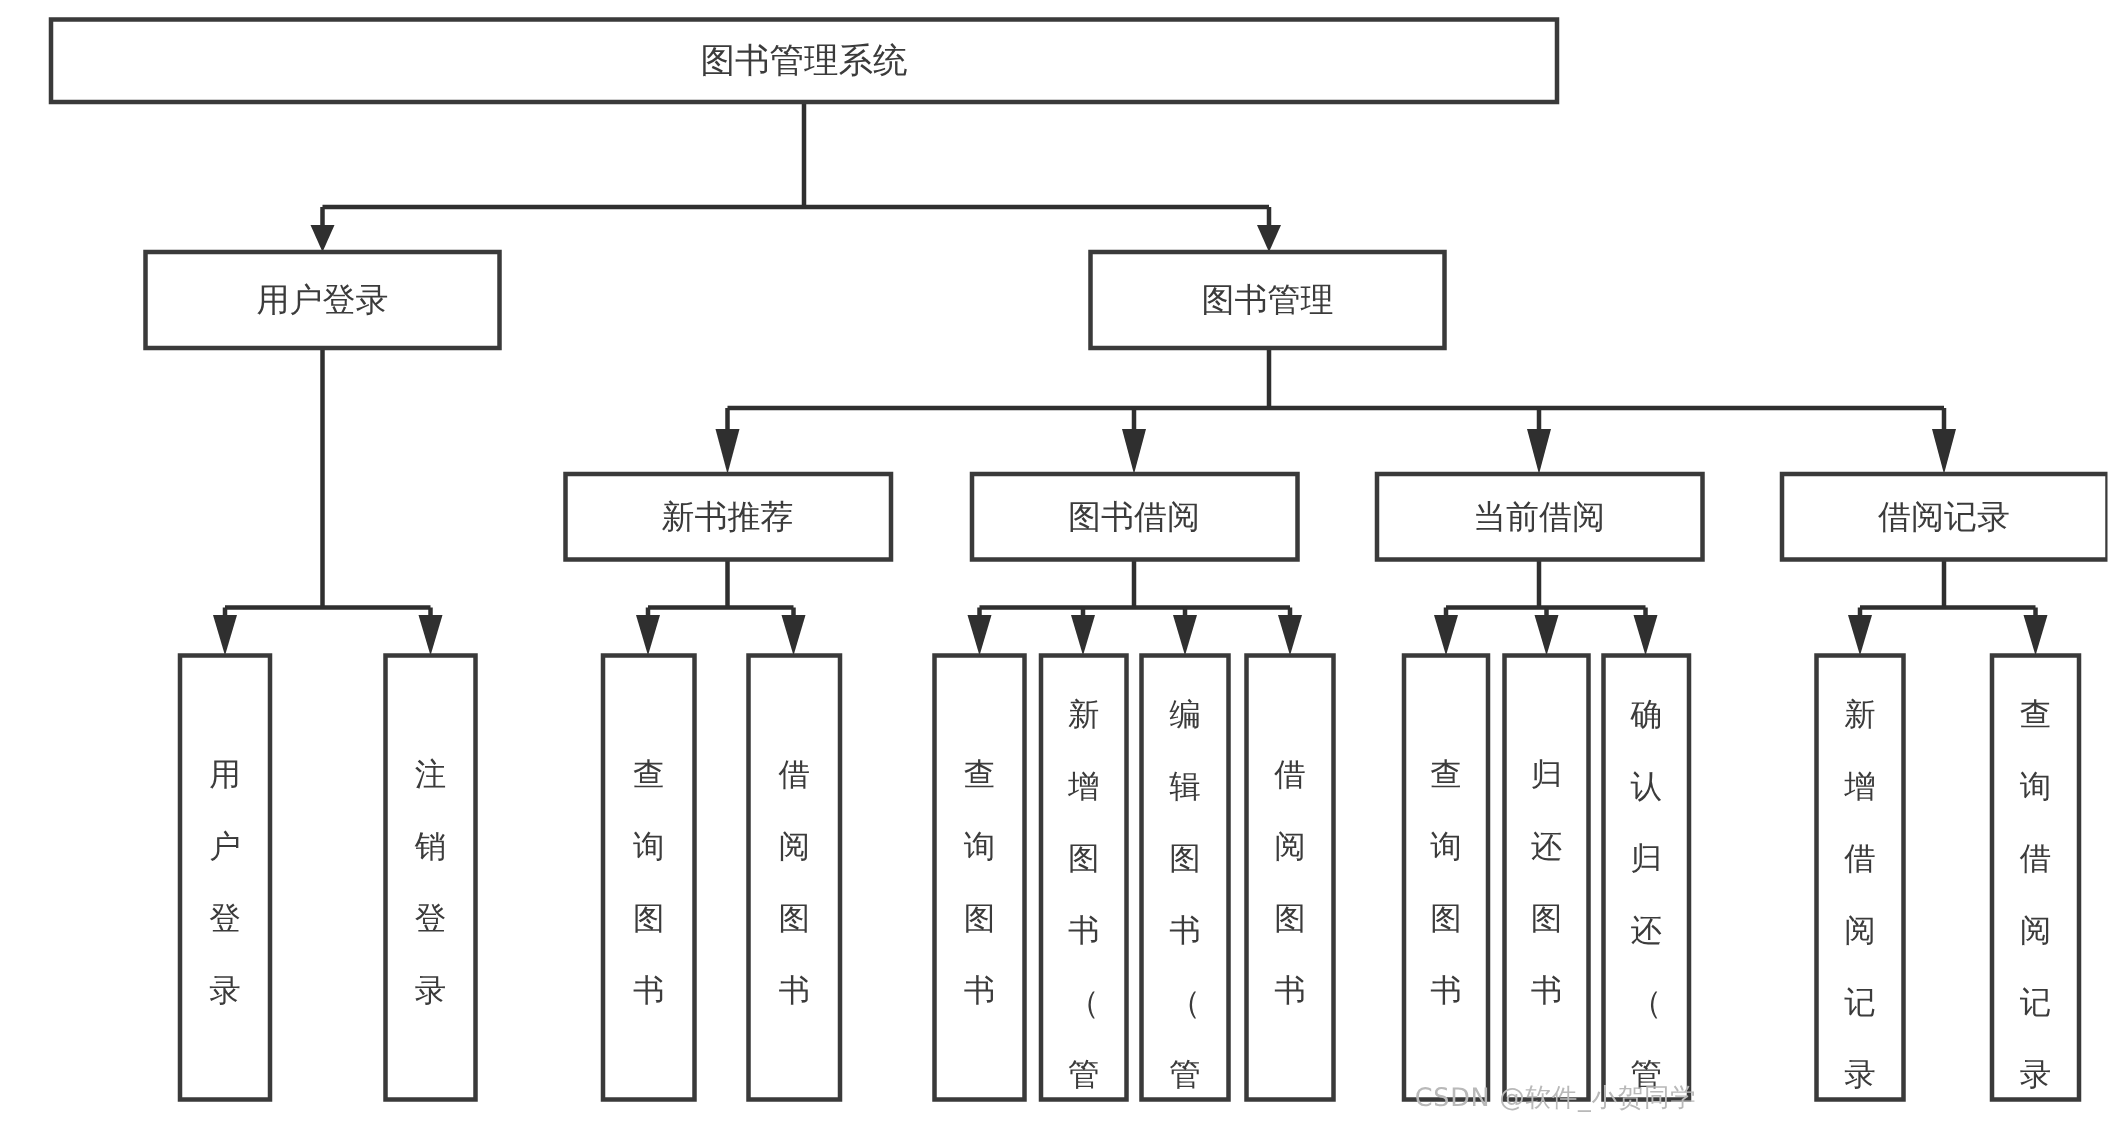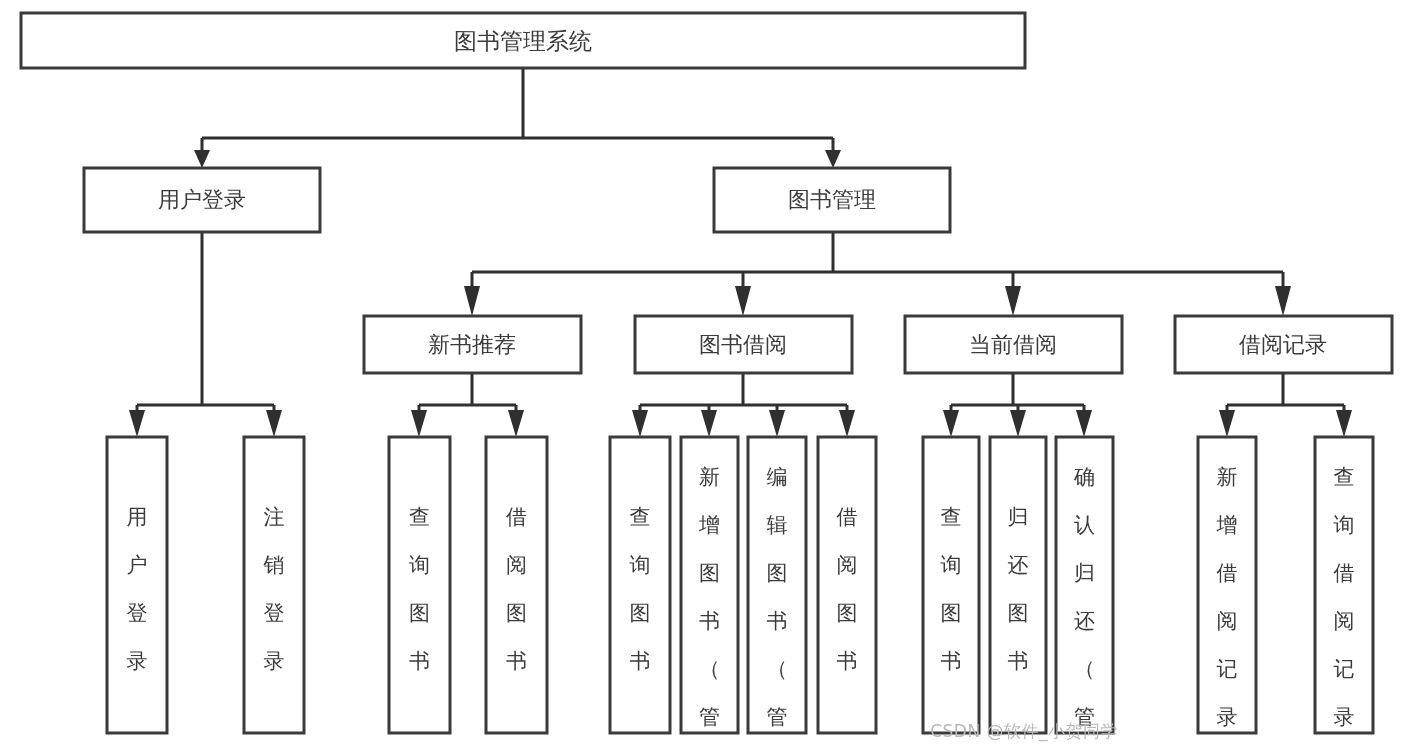--- a/index.html
+++ b/index.html
@@ -9,21 +9,21 @@
   }
   body {
     width: 1405px;
     height: 747px;
     font-family: "DejaVu Sans", "Liberation Sans", sans-serif;
     overflow: hidden;
     position: relative;
   }
   #diagram-root {
     position: absolute;
-    left: 3px;
+    left: 16px;
     top: 0;
     width: 1123px;
     height: 747px;
   }
   svg.flow {
     display: block;
     width: 1405px;
     height: 747px;
   }
   .node-rect {

